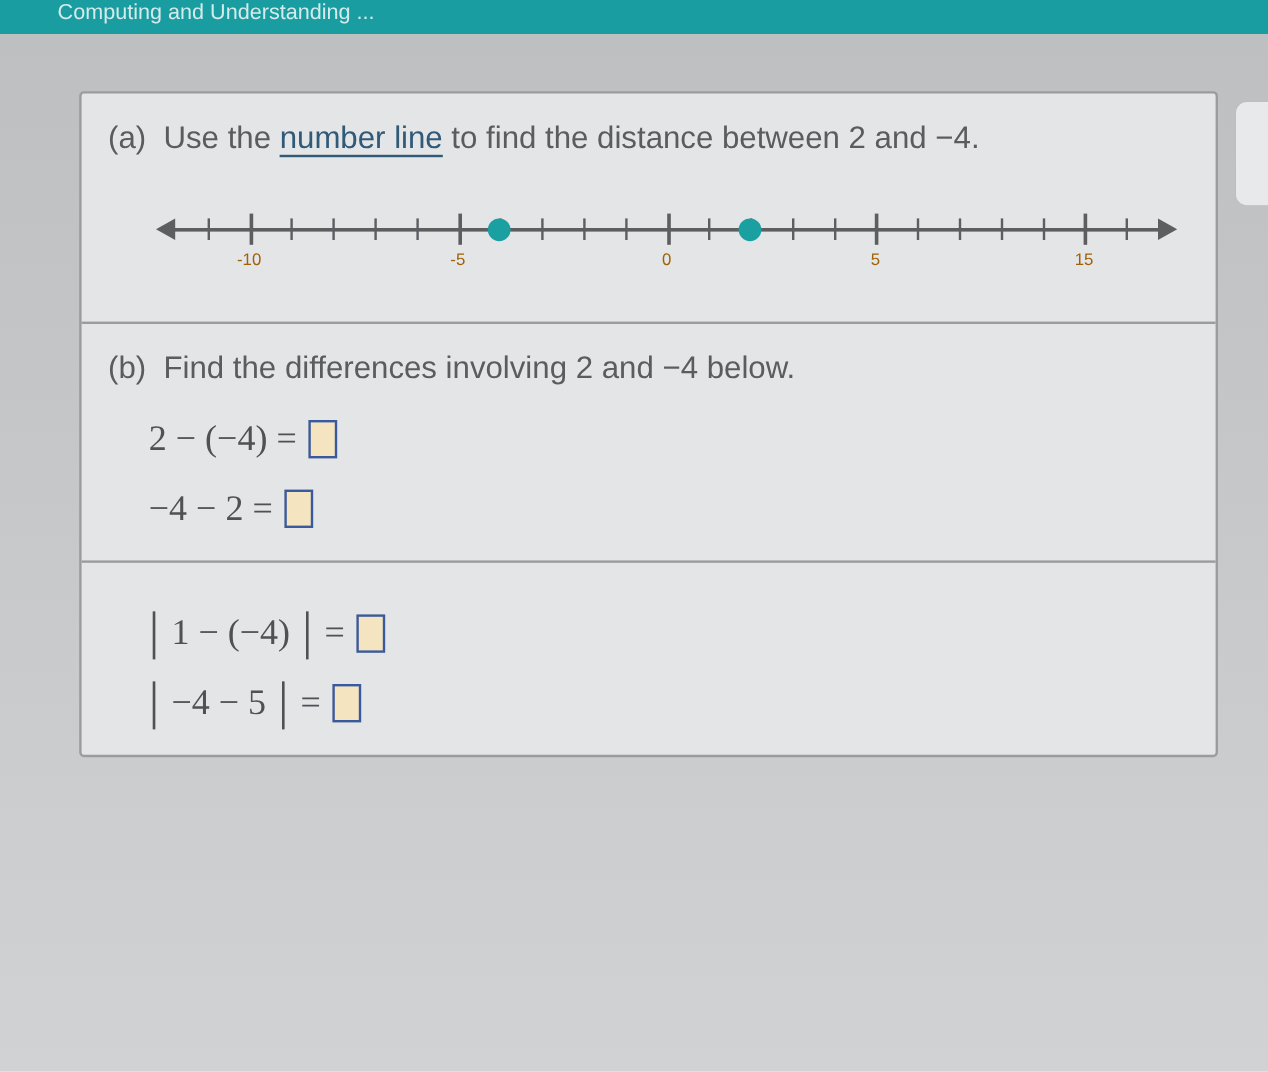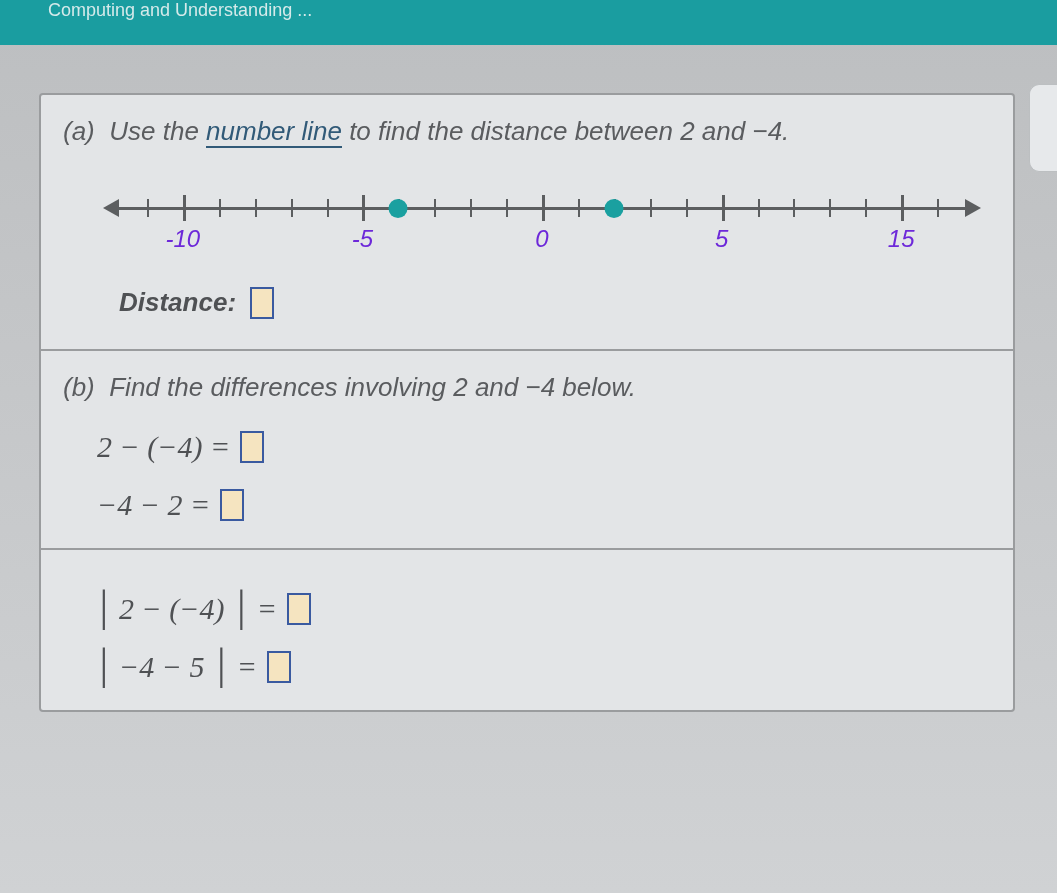--- a/index.html
+++ b/index.html
@@ -6,33 +6,32 @@
   body {
     margin: 0;
     font-family: Arial, Helvetica, sans-serif;
     background: linear-gradient(180deg, #1a9da0 0%, #1a9da0 28px, #bdbfc1 28px, #d0d2d4 100%);
     width: 1057px;
     height: 893px;
     overflow: hidden;
     position: relative;
   }
   .header-bar {
-    height: 45px;
+    height: 28px;
     background: #1a9da0;
     color: #d5eaea;
     font-size: 18px;
     padding-left: 48px;
     line-height: 20px;
     font-weight: 500;
     white-space: nowrap;
     overflow: hidden;
   }
   .page-wrap {
-    padding: 48px 42px 10px 39px;
-    font-style: italic;
+    padding: 48px 42px 10px 66px;
   }
   .problem-box {
     border: 2px solid #9a9c9e;
     background: #e3e5e7;
     border-radius: 4px;
   }
   .part {
     border-bottom: 2px solid #9a9c9e;
     padding: 18px 28px 22px 22px;
   }
@@ -111,22 +110,22 @@
     position: absolute;
     top: 10px;
     width: 2px;
     height: 18px;
     background: #5c5e60;
   }
   .tick.major { top: 6px; height: 26px; width: 3px; }
   .tick-label {
     position: absolute;
     top: 36px;
-    color: #6d28d9;
-    font-size: 24px;
+    color: #a16207;
+    font-size: 14px;
     transform: translateX(-50%);
     font-family: Arial, sans-serif;
   }
   .dot {
     position: absolute;
     top: 10px;
     width: 19px;
     height: 19px;
     border-radius: 50%;
     background: #1aa0a0;
@@ -192,45 +191,41 @@
           <div class="tick" style="left: 79.1667%;"></div>
           <div class="tick" style="left: 83.3333%;"></div>
           <div class="tick" style="left: 87.5%;"></div>
           <div class="tick major" style="left: 91.6667%;"></div>
           <div class="tick-label" style="left: 91.6667%;">15</div>
           <div class="tick" style="left: 95.8333%;"></div>
           <div class="dot" style="left: 33.3333%;"></div>
           <div class="dot" style="left: 58.3333%;"></div>
         </div>
 
-      <div class="distance-row">
-        <span>Distance:</span>
-        <span class="box-input"></span>
-      </div>
     </div>
 
     <div class="part">
       <div class="prompt">
         <span class="label">(b)</span>&nbsp;
         <span>Find the differences involving 2 and </span><span>−</span><span>4 below.</span>
       </div>
       <div class="mathrow">
         <span>2 − (−4) =</span>
         <span class="box-input"></span>
       </div>
       <div class="mathrow">
         <span>−4 − 2 =</span>
         <span class="box-input"></span>
       </div>
     </div>
 
     <div class="part">
       <div class="mathrow">
         <span class="abs-bars">|</span>
-          <span>2 − (−4)</span>
+          <span>1 − (−4)</span>
           <span class="abs-bars">|</span>
         <span>=</span>
         <span class="box-input"></span>
       </div>
       <div class="mathrow">
         <span class="abs-bars">|</span>
           <span>−4 − 5</span>
           <span class="abs-bars">|</span>
         <span>=</span>
         <span class="box-input"></span>

